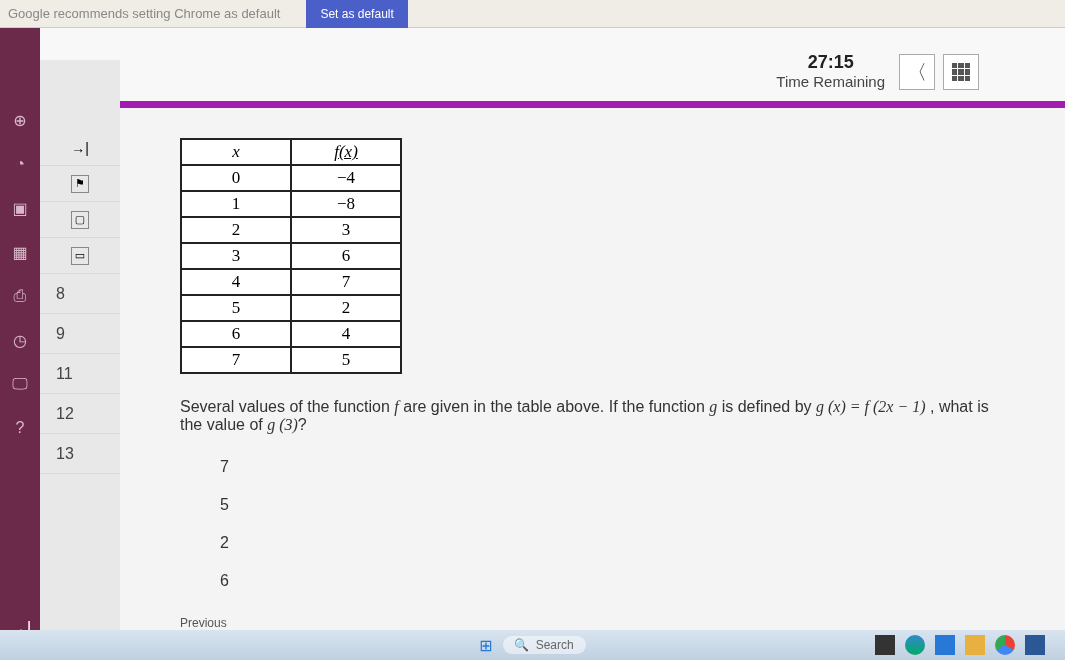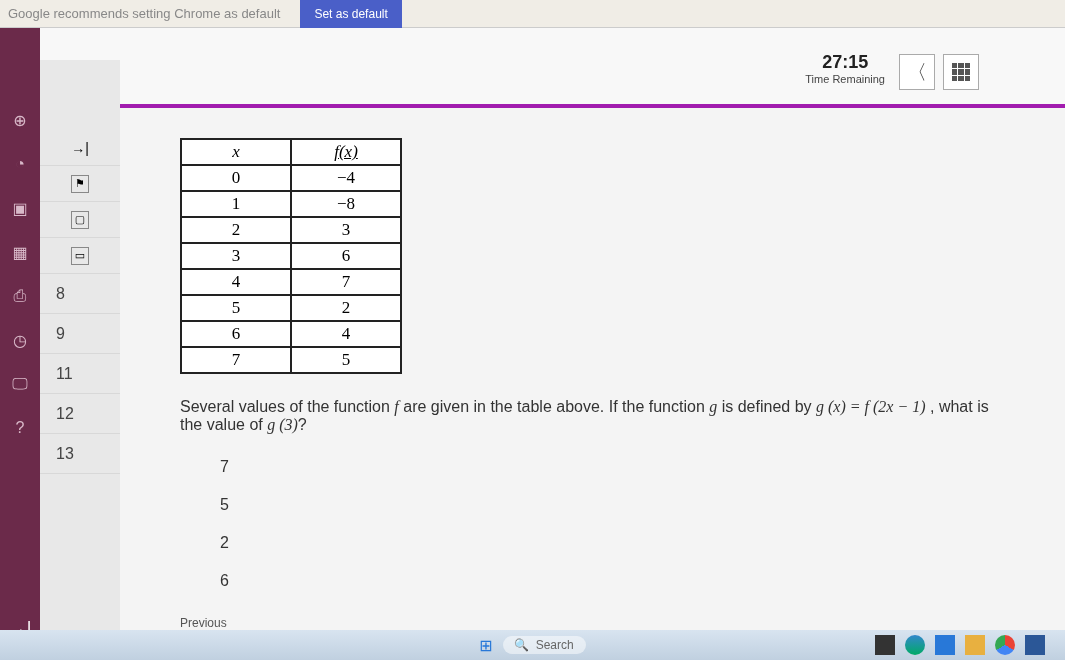--- a/index.html
+++ b/index.html
@@ -10,21 +10,21 @@
       height: 660px;
       overflow: hidden;
       position: relative;
     }
     .browser-bar {
       height: 28px;
       background: #f0ede6;
       display: flex;
       align-items: center;
       padding: 0 8px;
-      gap: 20px;
+      gap: 26px;
       border-bottom: 1px solid #ccc;
     }
     .browser-bar .rec-text {
       color: #888;
       font-size: 13px;
     }
     .set-default-btn {
       background: #4a5fc8;
       color: white;
       border: none;
@@ -100,21 +100,21 @@
       color: #444;
       border-bottom: 1px solid #d8d8d8;
     }
     .top-area {
       position: absolute;
       left: 40px;
       top: 28px;
       right: 0;
       height: 80px;
       background: #f8f8f8;
-      border-bottom: 4px solid #a21caf;
+      border-bottom: 7px solid #a21caf;
     }
     .pin-icon {
       position: absolute;
       left: 40px;
       top: 36px;
       font-size: 22px;
       color: #666;
       transform: rotate(-30deg);
     }
     .timer-area {
@@ -122,21 +122,21 @@
       right: 180px;
       top: 24px;
       text-align: center;
     }
     .timer-time {
       font-size: 18px;
       font-weight: bold;
       color: #222;
     }
     .timer-label {
-      font-size: 11px;
+      font-size: 15px;
       color: #444;
       text-align: right;
     }
     .back-btn {
       position: absolute;
       right: 130px;
       top: 26px;
       width: 36px;
       height: 36px;
       border: 1px solid #aaa;

